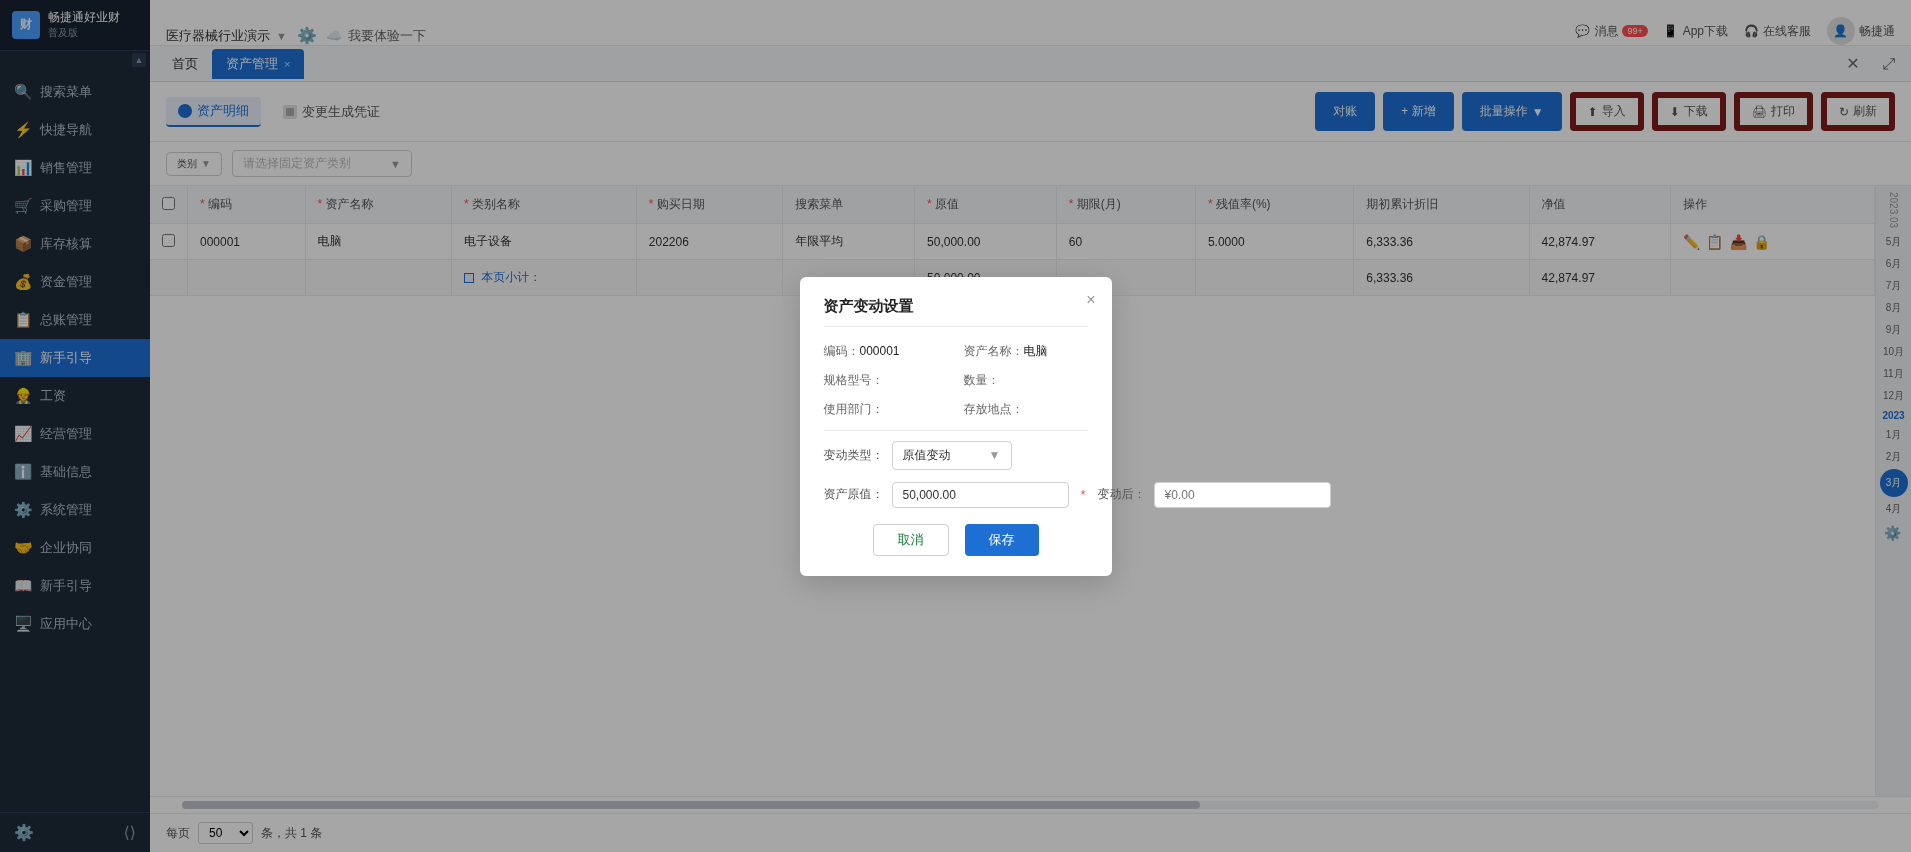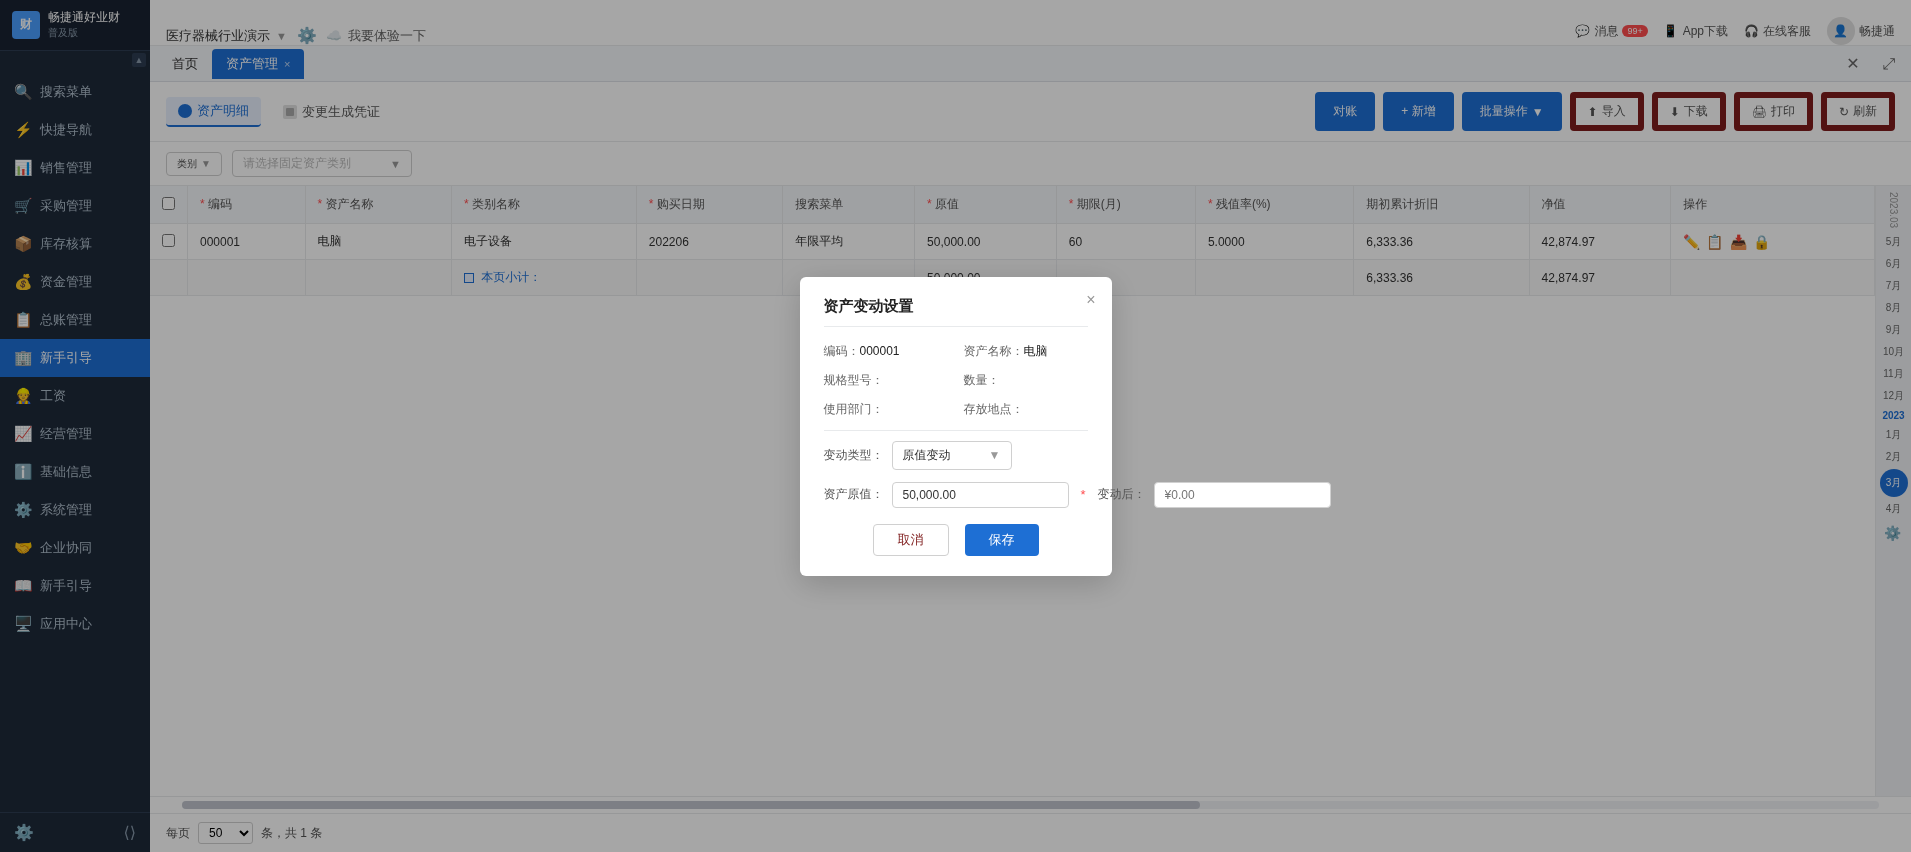--- a/index.html
+++ b/index.html
@@ -101,21 +101,21 @@
     .modal-divider { border: none; border-top: 1px solid #e8eaec; margin: 10px 0; }
     .modal-select-row { display: flex; align-items: center; gap: 8px; margin-bottom: 12px; }
     .modal-select-label { font-size: 12px; color: #555; white-space: nowrap; }
     .modal-select-field { display: flex; align-items: center; gap: 4px; padding: 5px 10px; border: 1px solid #d0d0d0; border-radius: 4px; background: #fff; cursor: pointer; font-size: 12px; color: #333; min-width: 120px; }
     .modal-select-arrow { color: #999; margin-left: auto; }
     .modal-input-row { display: flex; align-items: center; gap: 8px; margin-bottom: 12px; }
     .modal-input-label { font-size: 12px; color: #555; white-space: nowrap; }
     .modal-input { padding: 5px 10px; border: 1px solid #d0d0d0; border-radius: 4px; font-size: 12px; color: #333; background: #fff; flex: 1; }
     .modal-input-after { padding: 5px 10px; border: 1px solid #d0d0d0; border-radius: 4px; font-size: 12px; color: #aaa; background: #fff; flex: 1; }
     .modal-footer { display: flex; justify-content: center; gap: 16px; margin-top: 16px; }
-    .btn-cancel { padding: 6px 24px; border-radius: 4px; border: 1px solid #d0d0d0; background: #fff; cursor: pointer; font-size: 13px; color: #7f1d1d; }
+    .btn-cancel { padding: 6px 24px; border-radius: 4px; border: 1px solid #d0d0d0; background: #fff; cursor: pointer; font-size: 13px; color: #15803d; }
     .btn-save { padding: 6px 24px; border-radius: 4px; border: none; background: #1e6fd4; color: #fff; cursor: pointer; font-size: 13px; }
   </style>
 </head>
 <body>
 
 <div class="sidebar">
   <div class="sidebar-logo">
     <div class="sidebar-logo-icon">财</div>
     <div>
       <div class="sidebar-logo-text">畅捷通好业财</div>

